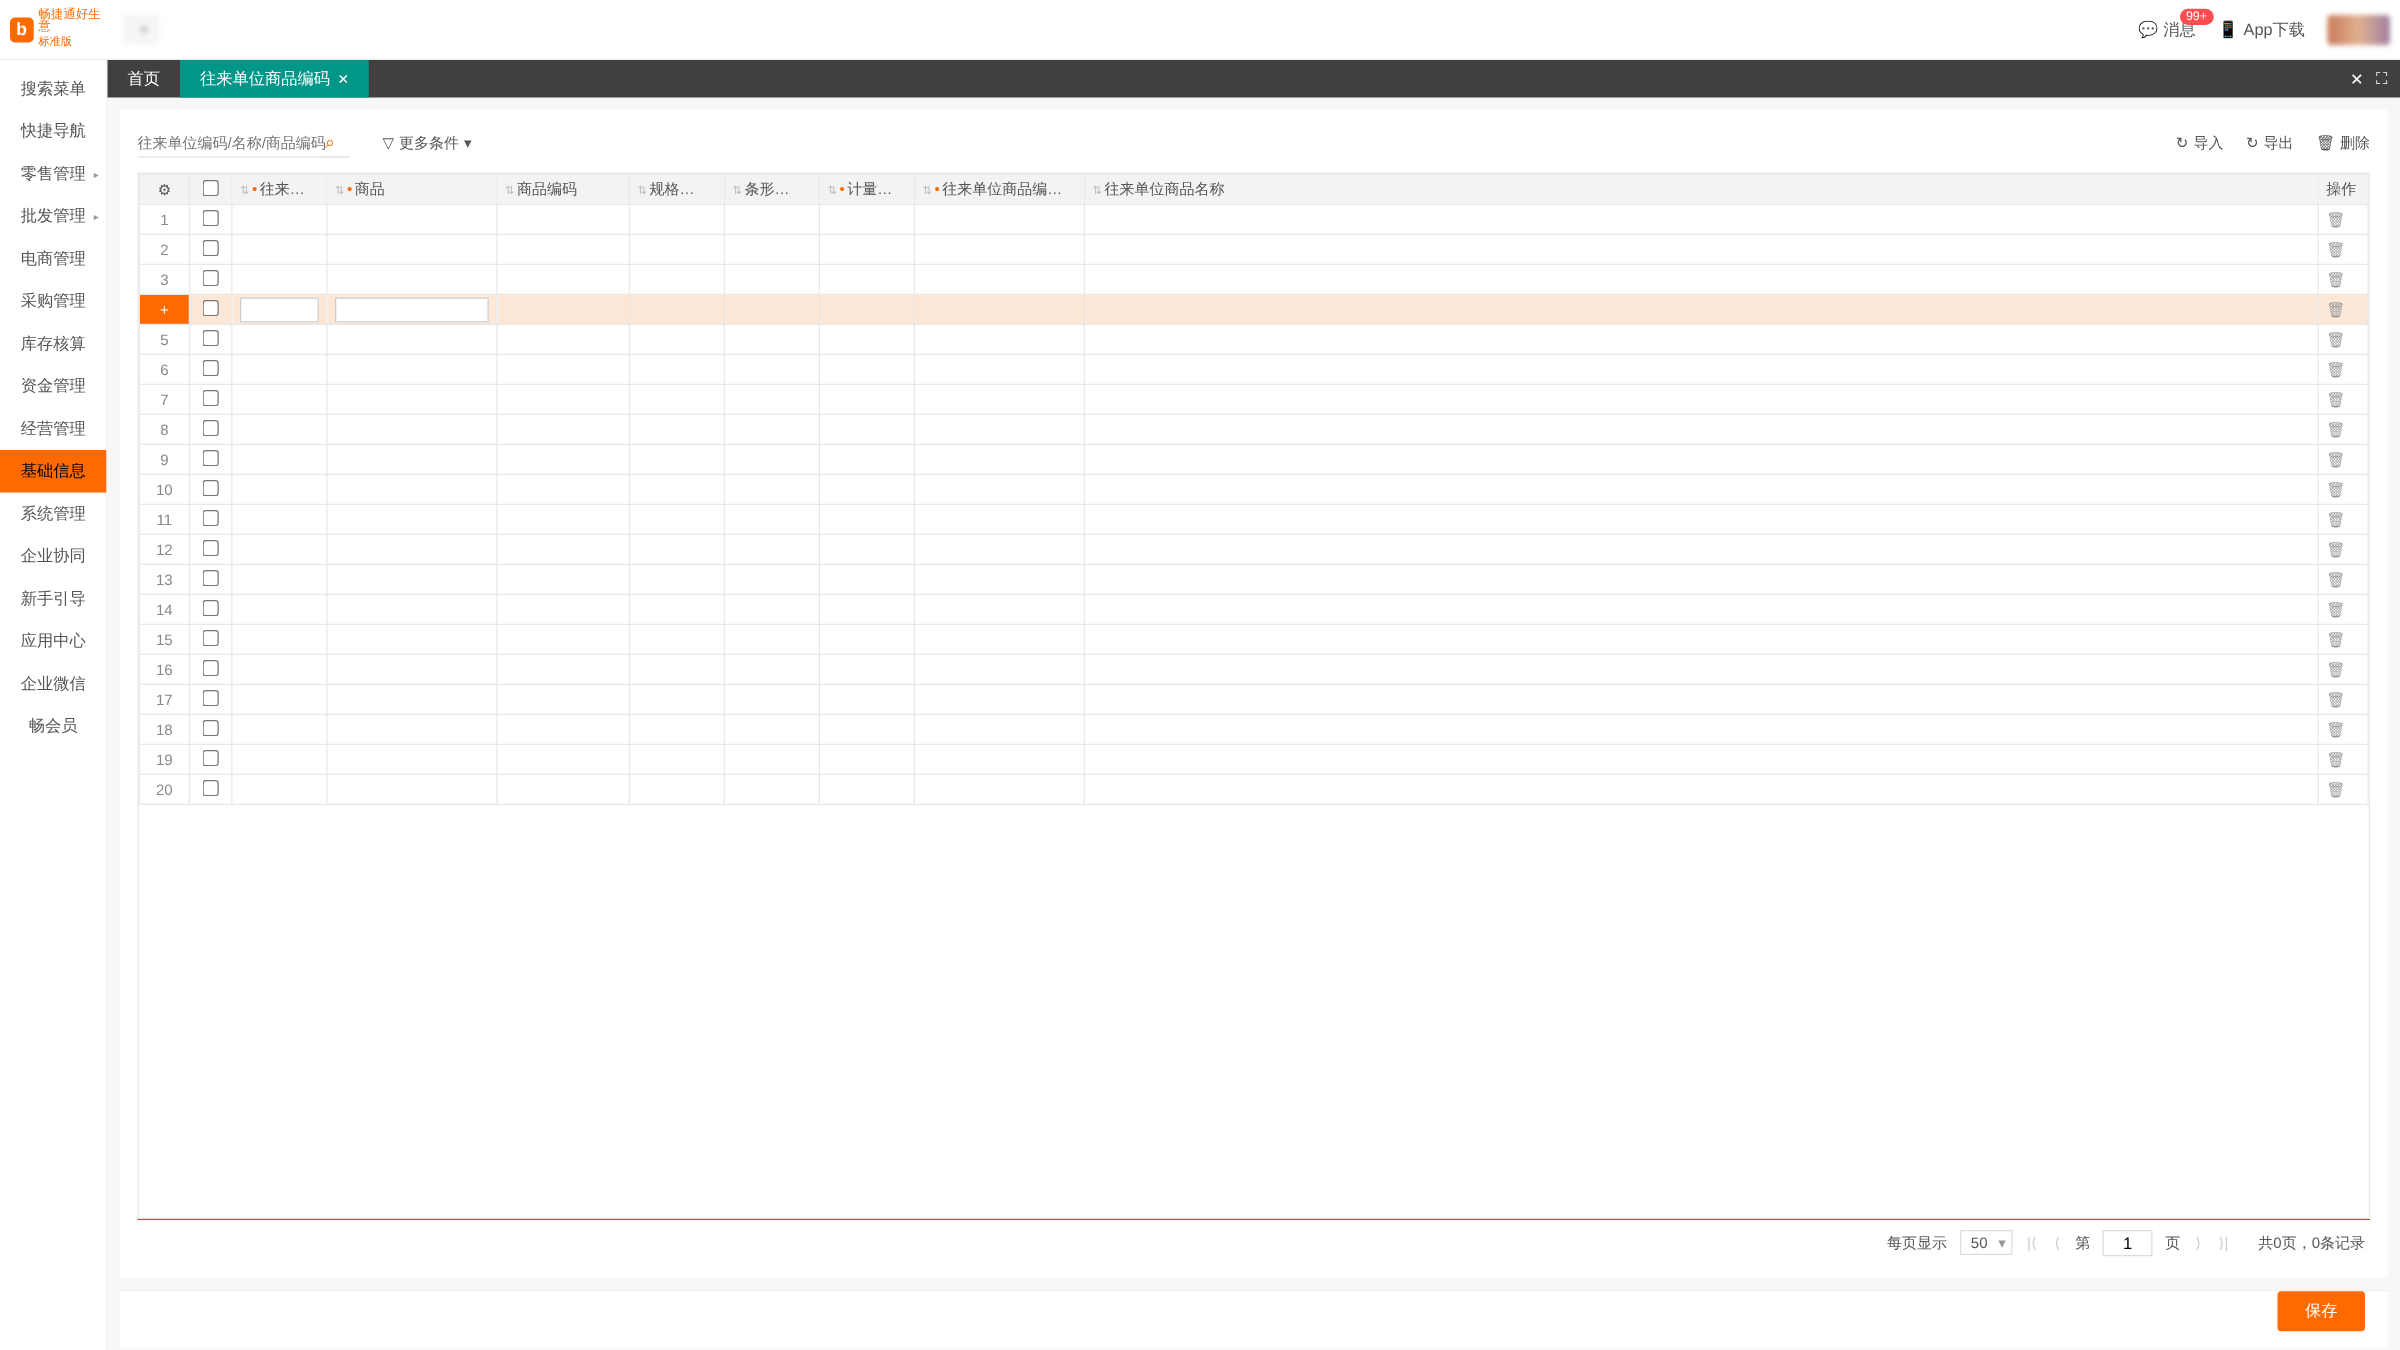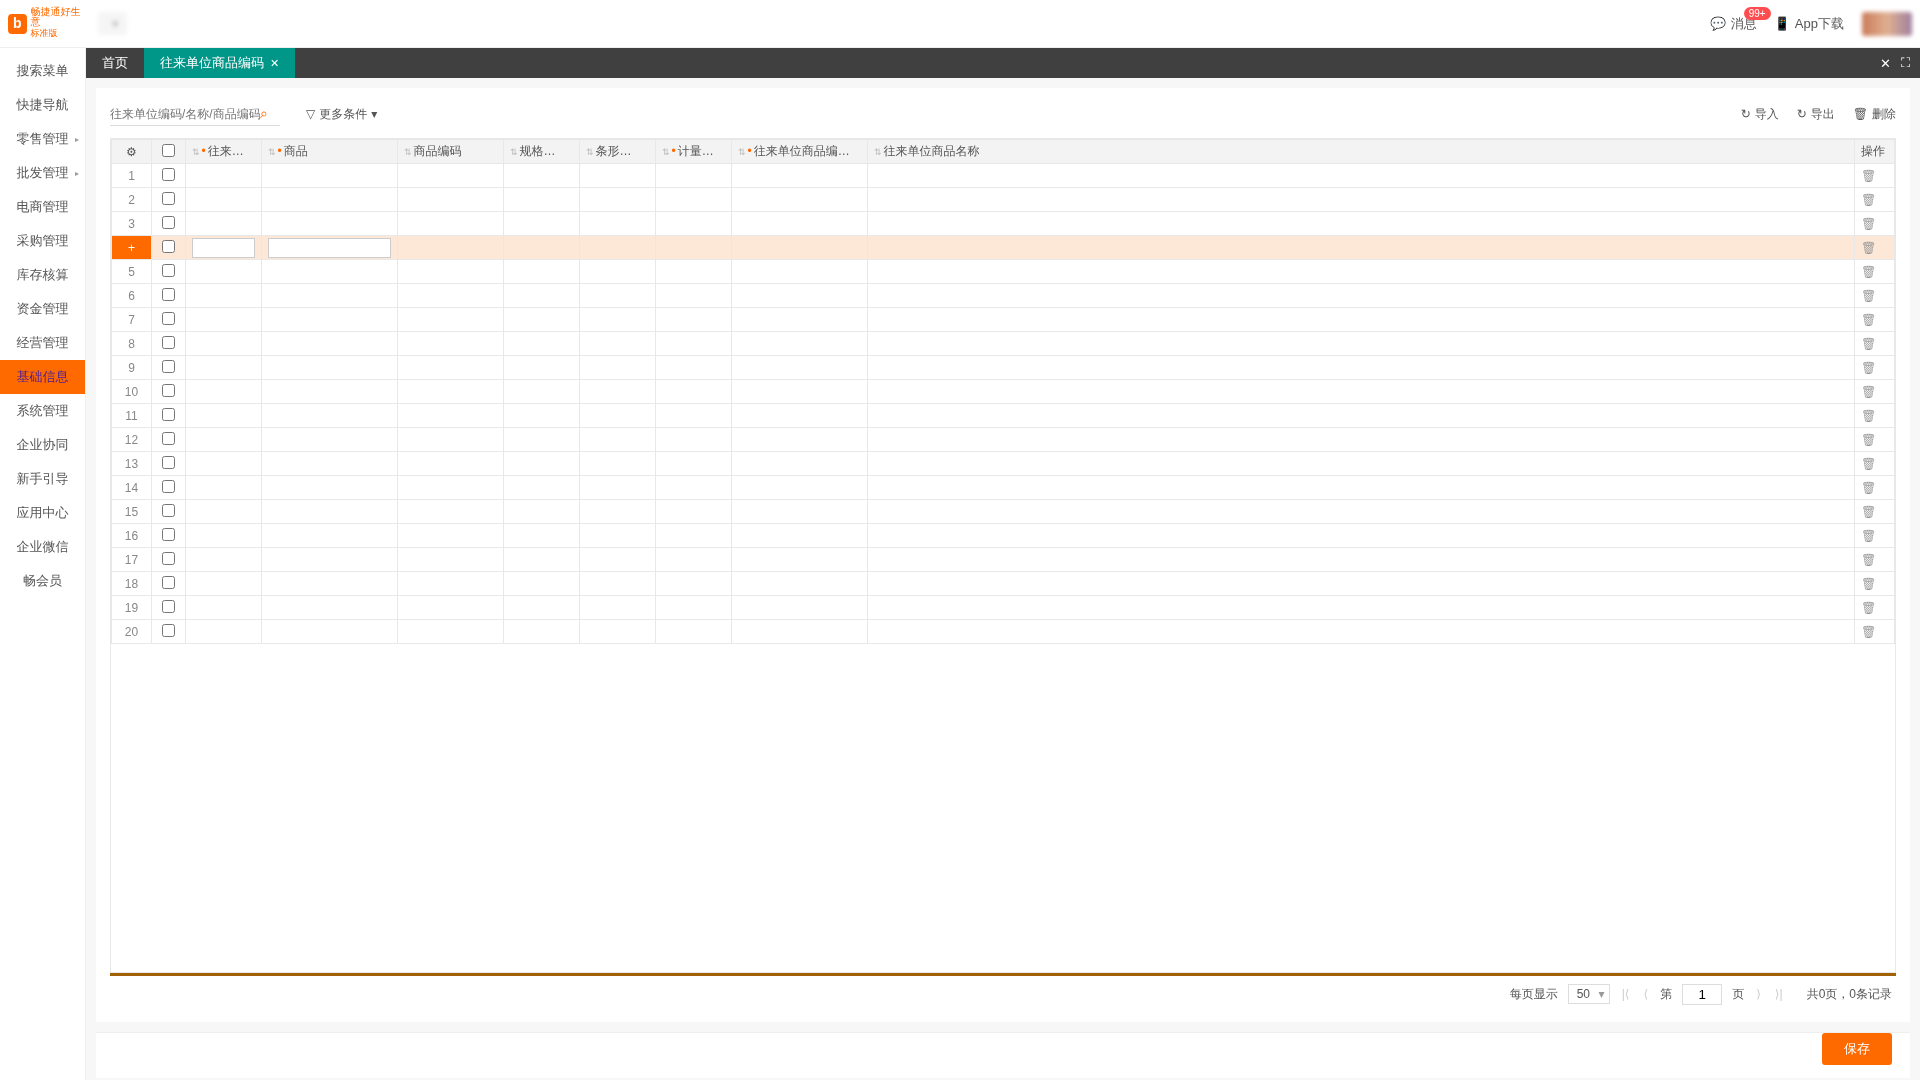--- a/index.html
+++ b/index.html
@@ -16,21 +16,21 @@
 .company-select .chev { color: #bbb; }
 .header-right { margin-left: auto; display: flex; align-items: center; gap: 18px; }
 .hdr-item { display: flex; align-items: center; gap: 4px; color: #555; font-size: 13px; cursor: pointer; position: relative; }
 .badge { position: absolute; top: -8px; right: -14px; background: #ff4d4f; color: #fff; border-radius: 8px; font-size: 10px; padding: 1px 5px; }
 .avatar { width: 50px; height: 24px; background: linear-gradient(90deg,#c97b5a,#e0b090,#a080a0); border-radius: 3px; filter: blur(2px); }
 
 
 .layout { display: flex; height: calc(100vh - 40px); }
 .sidebar { width: 86px; background: #fff; border-right: 1px solid #f0f0f0; padding-top: 6px; }
 .side-item { height: 34px; display: flex; align-items: center; justify-content: center; font-size: 13px; color: #555; cursor: pointer; position: relative; }
-.side-item.active { background: #ff6a00; color: #4c1d95; }
+.side-item.active { background: #ff6a00; color: #000000; }
 .side-item .caret { position: absolute; right: 6px; font-size: 8px; color: #999; }
 
 
 .main { flex: 1; display: flex; flex-direction: column; background: #f7f7f7; }
 .tabs { height: 30px; background: #404040; display: flex; align-items: stretch; }
 .tab { display: flex; align-items: center; padding: 0 16px; color: #fff; font-size: 13px; cursor: pointer; gap: 6px; }
 .tab.current { background: #009688; justify-content: flex-end; }
 .tab .x { font-size: 11px; }
 .tabs-right { margin-left: auto; display: flex; align-items: center; gap: 10px; padding-right: 10px; }
 .tabs-right span { color: #fff; cursor: pointer; font-size: 13px; }
@@ -57,21 +57,21 @@
 .col-idx { width: 40px; text-align: center; color: #888; }
 .col-act { width: 40px; text-align: left; margin-top: 16px; }
 tr.highlight td { background: #fde7d6; }
 tr.highlight .col-idx { background: #ff6a00; }
 .plus-badge { display: inline-block; width: 16px; height: 16px; border-radius: 50%; background: #ff6a00; color: #fff; font-size: 12px; line-height: 16px; text-align: center; }
 .cell-input { width: 100%; height: 20px; border: 1px solid #ccc; background: #fff; }
 .del-ico { color: #999; cursor: pointer; }
 input[type=checkbox] { cursor: pointer; }
 
 
-.pager { height: 30px; display: flex; align-items: center; justify-content: flex-end; gap: 10px; font-size: 12px; color: #555; padding: 18px 4px; border-top: 3px solid #a16207; }
+.pager { height: 30px; display: flex; align-items: center; justify-content: flex-end; gap: 10px; font-size: 12px; color: #555; padding: 18px 4px; border-top: 1px solid #a16207; }
 .pg-select { border: 1px solid #ddd; padding: 2px 18px 2px 8px; position: relative; min-width:42px; }
 .pg-select::after { content: "▾"; position: absolute; right: 4px; color: #999; }
 .pg-btn { color: #ccc; cursor: pointer; padding: 0 2px; }
 .pg-input { width: 40px; border: 1px solid #ddd; text-align: center; padding: 2px; }
 
 
 .footer { height: 46px; background: #fff; margin: 0 10px 10px; display: flex; align-items: flex-start; justify-content: flex-end; padding: 0 18px; border-top: 1px solid #eee; }
 .save-btn { background: #ff6a00; color: #fff; border: none; padding: 7px 22px; font-size: 13px; border-radius: 3px; cursor: pointer; }
 
 .ico { font-style: normal; }

